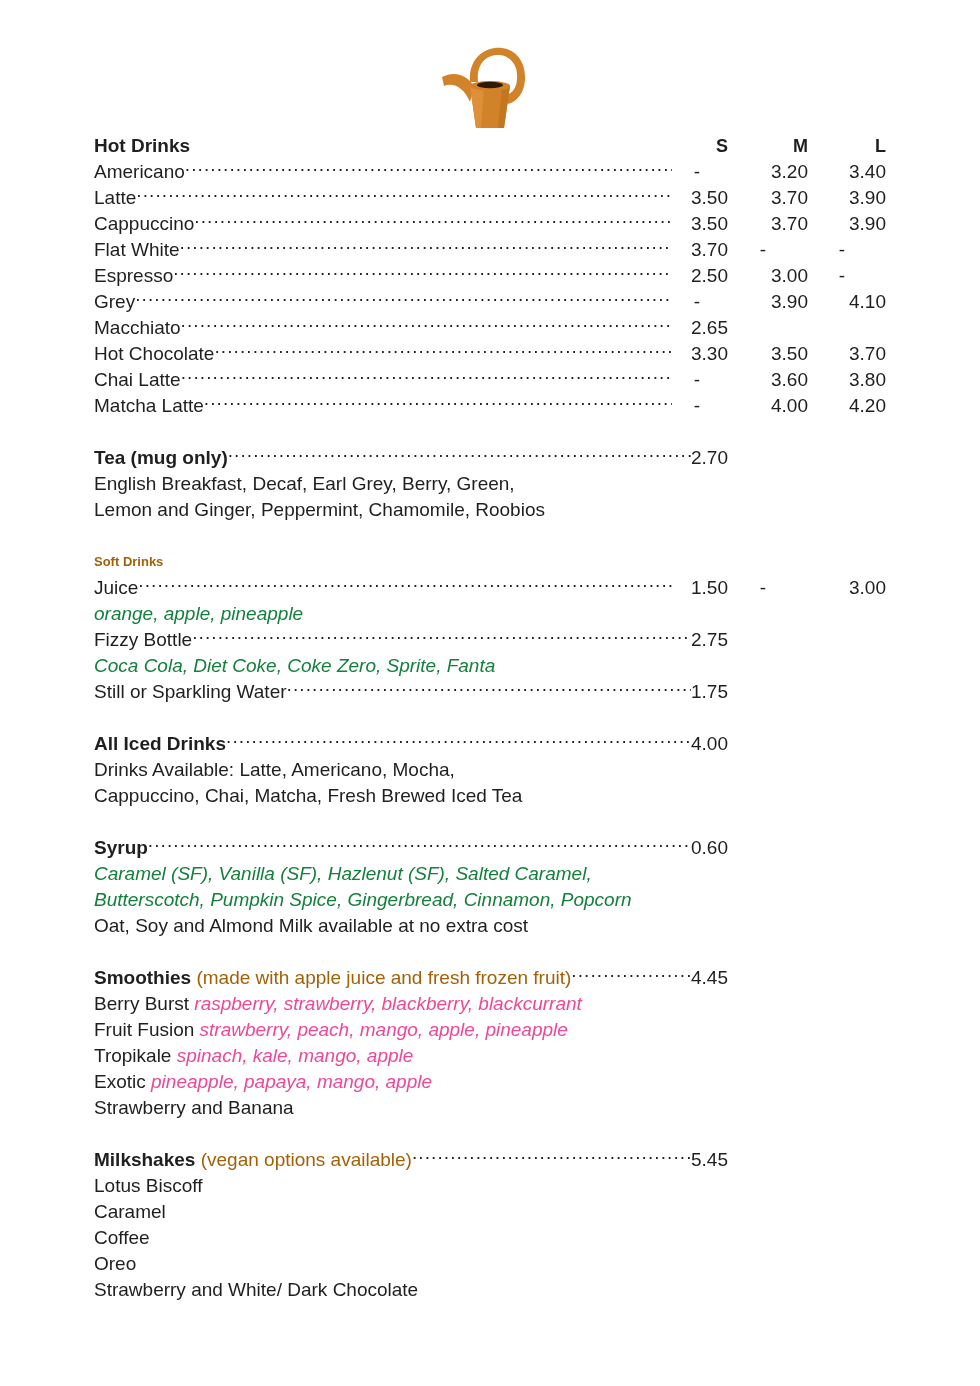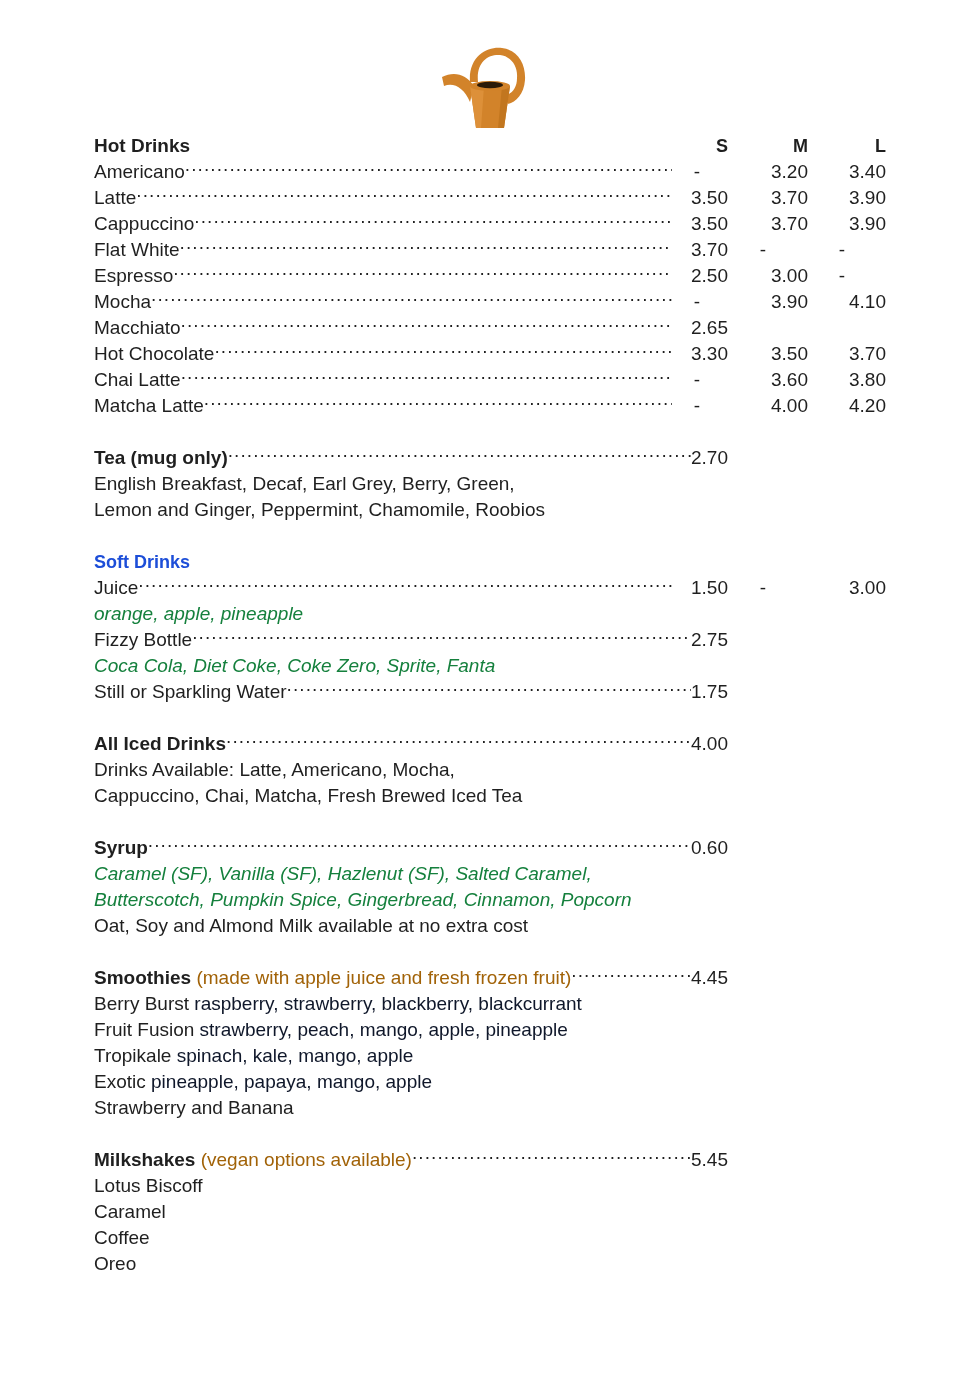--- a/index.html
+++ b/index.html
@@ -112,29 +112,29 @@
   
   .line {
     height:26px;
     font-size:19px;
     line-height:26px;
     color:#1f1f1f;
     white-space:nowrap;
   }
   .line.italic { font-style:italic; color:#15803d; }
   .line.bold { font-weight:normal; }
-  .line .it { color:#0f172a; }
+  .line .it { font-style:italic; color:#ec4899; }
 
   
   .section-title {
     height:26px;
-    font-size:18px;
+    font-size:13px;
     line-height:26px;
     font-weight:bold;
-    color:#1d4ed8;
+    color:#a16207;
   }
 
   .spacer { height:26px; }
 </style>
 </head>
 <body>
 
 <div class="page">
 
   <div class="logo-wrap">
@@ -201,21 +201,21 @@
 
     <div class="row">
       <span class="label">Espresso</span>
       <span class="leader"></span>
       <span class="col col-s">2.50</span>
       <span class="col col-m">3.00</span>
       <span class="col col-l dash">-</span>
     </div>
 
     <div class="row">
-      <span class="label">Mocha</span>
+      <span class="label">Grey</span>
       <span class="leader"></span>
       <span class="col col-s dash">-</span>
       <span class="col col-m">3.90</span>
       <span class="col col-l">4.10</span>
     </div>
 
     <div class="row">
       <span class="label">Macchiato</span>
       <span class="leader"></span>
       <span class="col col-s">2.65</span>
@@ -328,15 +328,16 @@
     <div class="row head">
       <span class="label"><span>Milkshakes</span><span class="reg"> (vegan options available)</span></span>
       <span class="leader"></span>
       <span class="price-single">5.45</span>
       <span class="after-single w-ml"></span>
     </div>
     <div class="line">Lotus Biscoff</div>
     <div class="line">Caramel</div>
     <div class="line">Coffee</div>
     <div class="line">Oreo</div>
+    <div class="line">Strawberry and White/ Dark Chocolate</div>
 
   </div>
 </div>
 
 </body></html>

